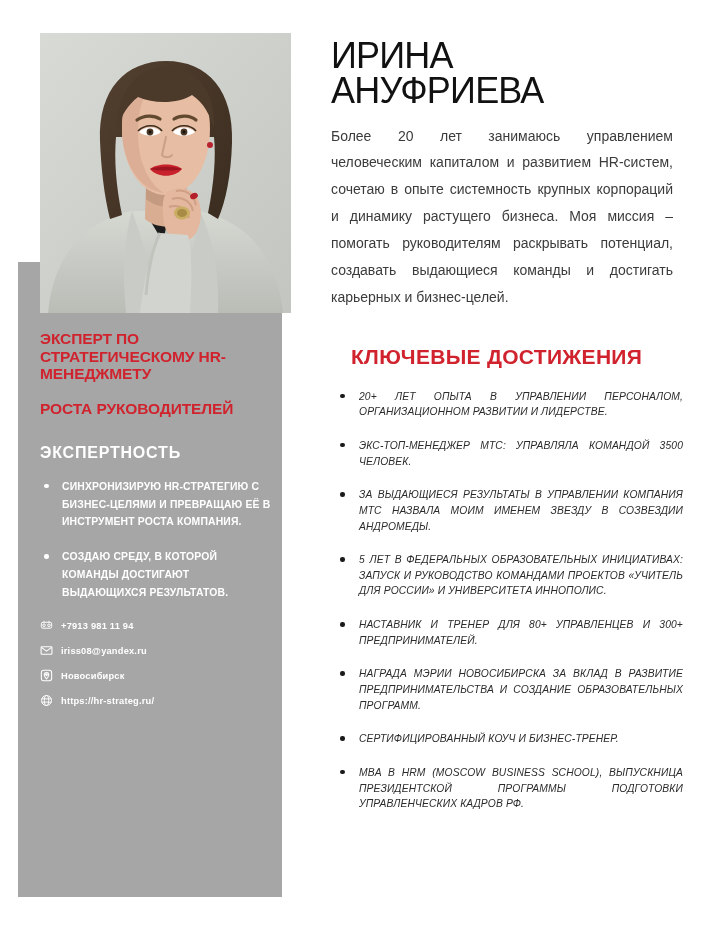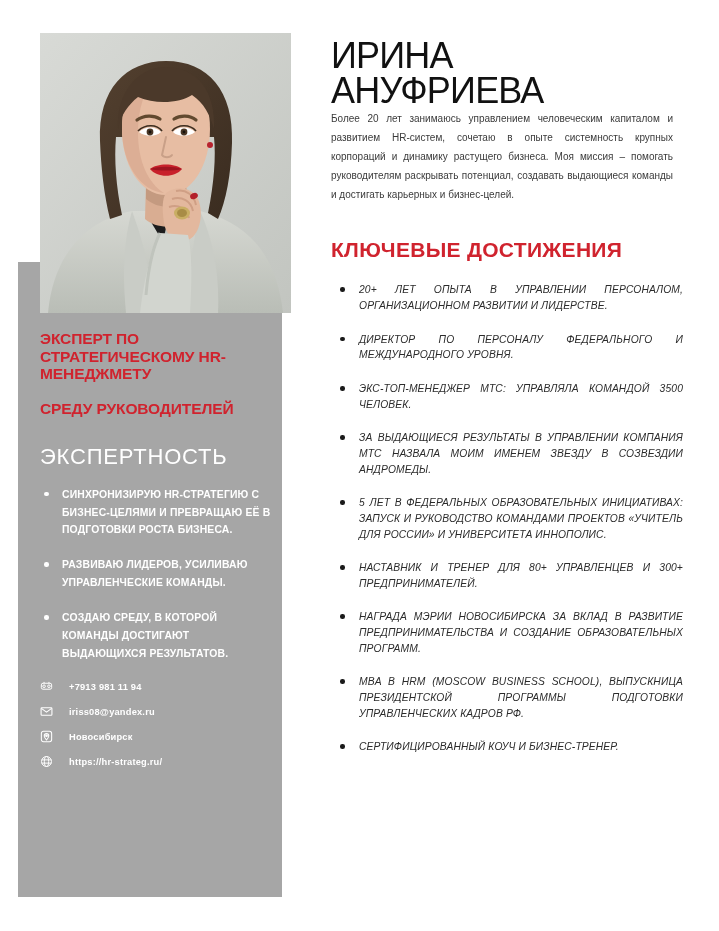--- a/index.html
+++ b/index.html
@@ -53,22 +53,22 @@
     color: #d0232e;
     font-weight: bold;
     font-size: 15.5px;
     line-height: 1.14;
     letter-spacing: -0.1px;
   }
   .role-red.second { margin-top: 17px; }
 
   .side-heading {
     color: #ffffff;
-    font-weight: normal;
-    font-size: 22px;
+    font-weight: bold;
+    font-size: 16px;
     letter-spacing: 0.8px;
     margin-top: 26px;
   }
 
   .side-list { list-style: none; margin-top: 16px; }
   .side-list li {
     position: relative;
     color: #ffffff;
     font-size: 10.4px;
     font-weight: bold;
@@ -96,21 +96,21 @@
     margin-top: 30px;
   }
 
   .contact-rows {
     margin-top: 16px;
     width: 140px;
   }
   .contact-row {
     display: flex;
     align-items: center;
-    gap: 16px;
+    gap: 8px;
     margin-bottom: 11px;
     height: 14px;
   }
   .contact-row .ic {
     width: 13px;
     height: 13px;
     flex: 0 0 13px;
     display: flex;
     align-items: center;
     justify-content: center;
@@ -144,33 +144,35 @@
 
   .about-heading {
     margin-top: 28px;
     color: #d0232e;
     font-weight: bold;
     font-size: 15.5px;
     letter-spacing: 0.4px;
   }
 
   .about-text {
+    margin-top: 14px;
     width: 342px;
     color: #3b3b3b;
-    font-size: 10px;
+    font-size: 14px;
     line-height: 1.92;
     text-align: justify;
   }
 
   .ach-heading {
     margin-top: 34px;
     color: #d0232e;
     font-weight: bold;
     font-size: 21px;
     letter-spacing: 0.3px;
+    margin-left: 20px;
   }
 
   .ach-list {
     list-style: none;
     margin-top: 20px;
     width: 352px;
   }
   .ach-list li {
     position: relative;
     padding-left: 28px;
@@ -199,27 +201,26 @@
 <body>
 
 <div class="page">
 
   <div class="sidebar">
 
     <div class="side-inner">
 
       <div class="role-red">ЭКСПЕРТ ПО СТРАТЕГИЧЕСКОМУ HR-МЕНЕДЖМЕТУ</div>
 
-      <div class="role-red second">СРЕДУ РУКОВОДИТЕЛЕЙ</div>
+      <div class="role-red second">РОСТА РУКОВОДИТЕЛЕЙ</div>
 
       <div class="side-heading">ЭКСПЕРТНОСТЬ</div>
 
       <ul class="side-list">
-        <li>СИНХРОНИЗИРУЮ HR-СТРАТЕГИЮ С БИЗНЕС-ЦЕЛЯМИ И ПРЕВРАЩАЮ ЕЁ В ПОДГОТОВКИ РОСТА БИЗНЕСА.</li>
-        <li>РАЗВИВАЮ ЛИДЕРОВ, УСИЛИВАЮ УПРАВЛЕНЧЕСКИЕ КОМАНДЫ.</li>
+        <li>СИНХРОНИЗИРУЮ HR-СТРАТЕГИЮ С БИЗНЕС-ЦЕЛЯМИ И ПРЕВРАЩАЮ ЕЁ В ИНСТРУМЕНТ РОСТА КОМПАНИЯ.</li>
         <li>СОЗДАЮ СРЕДУ, В КОТОРОЙ КОМАНДЫ ДОСТИГАЮТ ВЫДАЮЩИХСЯ РЕЗУЛЬТАТОВ.</li>
       </ul>
 
 
       <div class="contact-rows">
 
         <div class="contact-row">
           <span class="ic">
             <svg width="13" height="13" viewBox="0 0 24 24" fill="none" stroke="#fff" stroke-width="1.8">
               <rect x="2.5" y="6" width="19" height="11" rx="3"></rect>
@@ -345,24 +346,23 @@
       <div>АНУФРИЕВА</div>
     </div>
 
 
     <div class="about-text">Более 20 лет занимаюсь управлением человеческим капиталом и развитием HR-систем, сочетаю в опыте системность крупных корпораций и динамику растущего бизнеса. Моя миссия – помогать руководителям раскрывать потенциал, создавать выдающиеся команды и достигать карьерных и бизнес-целей.</div>
 
     <div class="ach-heading">КЛЮЧЕВЫЕ ДОСТИЖЕНИЯ</div>
 
     <ul class="ach-list">
       <li>20+ ЛЕТ ОПЫТА В УПРАВЛЕНИИ ПЕРСОНАЛОМ, ОРГАНИЗАЦИОННОМ РАЗВИТИИ И ЛИДЕРСТВЕ.</li>
-      <li>ДИРЕКТОР ПО ПЕРСОНАЛУ ФЕДЕРАЛЬНОГО И МЕЖДУНАРОДНОГО УРОВНЯ.</li>
       <li>ЭКС-ТОП-МЕНЕДЖЕР МТС: УПРАВЛЯЛА КОМАНДОЙ 3500 ЧЕЛОВЕК.</li>
       <li>ЗА ВЫДАЮЩИЕСЯ РЕЗУЛЬТАТЫ В УПРАВЛЕНИИ КОМПАНИЯ МТС НАЗВАЛА МОИМ ИМЕНЕМ ЗВЕЗДУ В СОЗВЕЗДИИ АНДРОМЕДЫ.</li>
       <li>5 ЛЕТ В ФЕДЕРАЛЬНЫХ ОБРАЗОВАТЕЛЬНЫХ ИНИЦИАТИВАХ: ЗАПУСК И РУКОВОДСТВО КОМАНДАМИ ПРОЕКТОВ «УЧИТЕЛЬ ДЛЯ РОССИИ» И УНИВЕРСИТЕТА ИННОПОЛИС.</li>
       <li>НАСТАВНИК И ТРЕНЕР ДЛЯ 80+ УПРАВЛЕНЦЕВ И 300+ ПРЕДПРИНИМАТЕЛЕЙ.</li>
       <li>НАГРАДА МЭРИИ НОВОСИБИРСКА ЗА ВКЛАД В РАЗВИТИЕ ПРЕДПРИНИМАТЕЛЬСТВА И СОЗДАНИЕ ОБРАЗОВАТЕЛЬНЫХ ПРОГРАММ.</li>
+      <li>СЕРТИФИЦИРОВАННЫЙ КОУЧ И БИЗНЕС-ТРЕНЕР.</li>
       <li>MBA В HRM (MOSCOW BUSINESS SCHOOL), ВЫПУСКНИЦА ПРЕЗИДЕНТСКОЙ ПРОГРАММЫ ПОДГОТОВКИ УПРАВЛЕНЧЕСКИХ КАДРОВ РФ.</li>
-      <li>СЕРТИФИЦИРОВАННЫЙ КОУЧ И БИЗНЕС-ТРЕНЕР.</li>
     </ul>
   </div>
 
 </div>
 
 </body></html>

